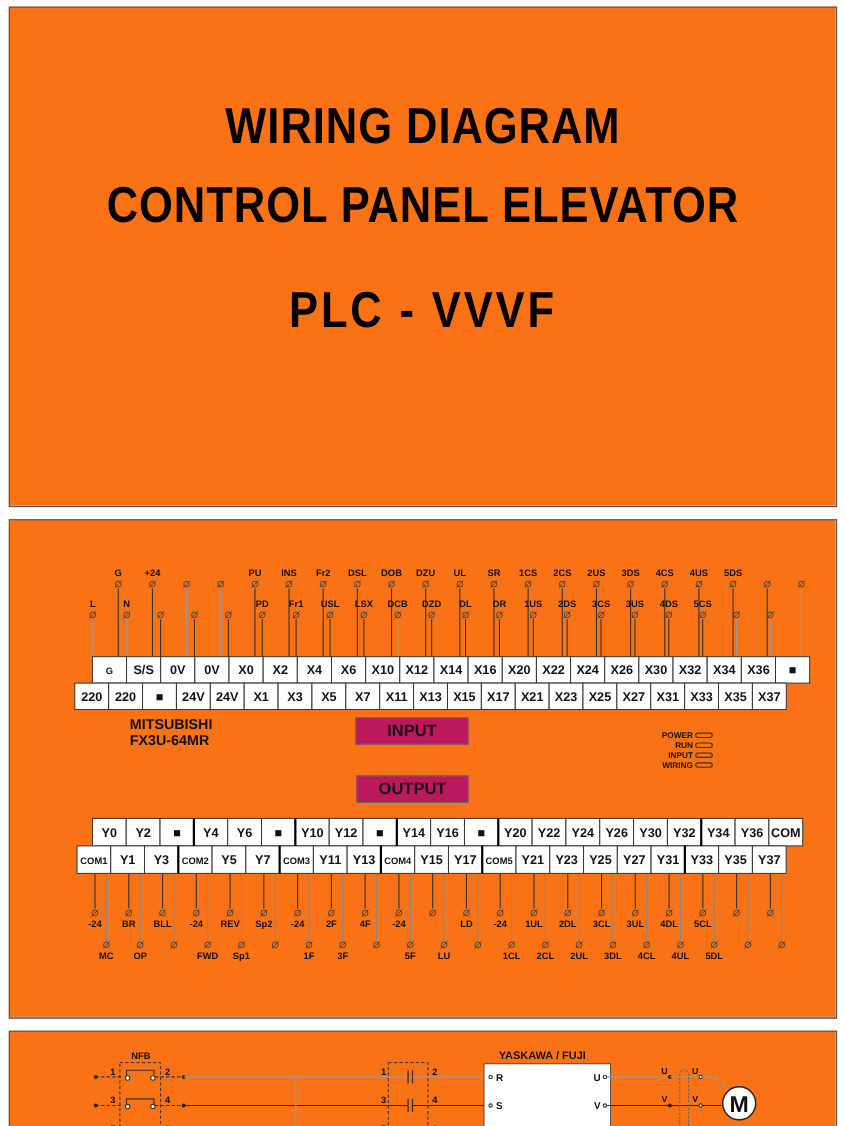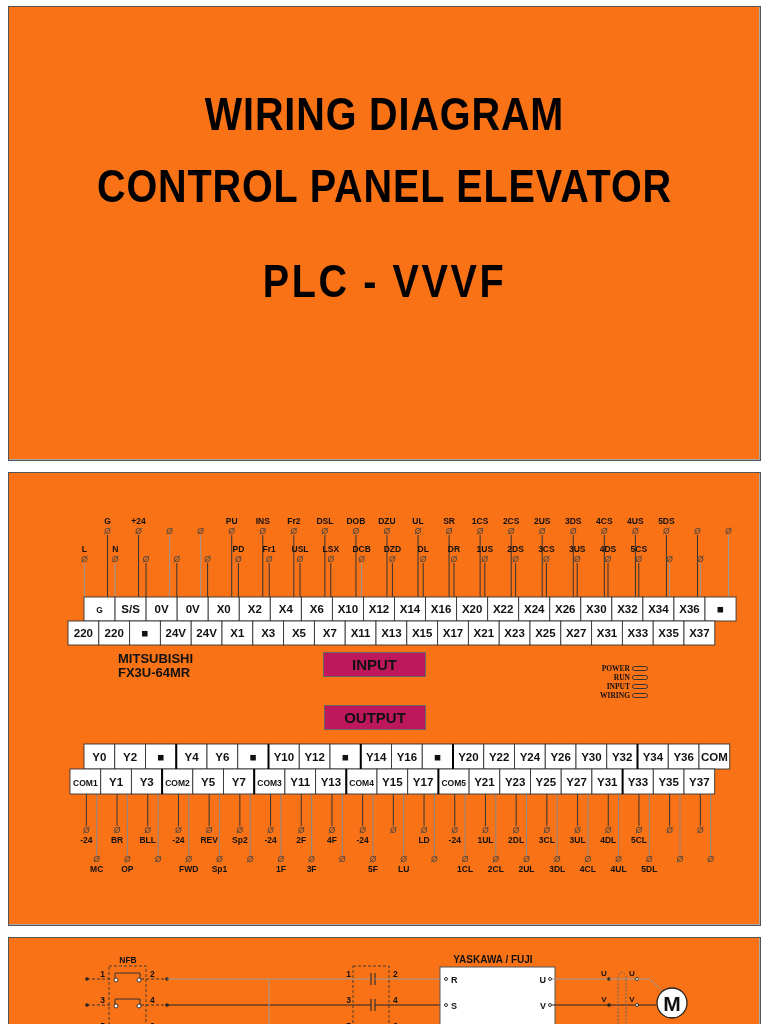--- a/index.html
+++ b/index.html
@@ -13,21 +13,21 @@
   #t2 { top:152px; font-size:46px; letter-spacing:1px; }
   #t3 { top:247px; font-size:46px; letter-spacing:3px; }
   svg { position:absolute; left:0; top:0; }
   .lbl { font-family:"Liberation Sans", sans-serif; font-weight:bold; font-size:8.5px; fill:#111; }
   .cell-txt { font-family:"Liberation Sans", sans-serif; font-weight:bold; font-size:11.5px; fill:#111; }
   .cell-txt.small { font-size:8.5px; }
   .brand { position:absolute; left:118px; top:652px; font-weight:bold; font-size:13px; line-height:14px; color:#111; }
   .boxlabel { position:absolute; height:23px; border:1px solid #666; background:#be185d; font-weight:bold; font-size:15px; text-align:center; line-height:23px; color:#111; }
   #input-box { left:323px; top:652px; width:101px; }
   #output-box { left:324px; top:705px; width:100px;text-align:center; }
-  .led-list { position:absolute; left:580px; top:664px;font-family:Liberation Serif, serif; }
+  .led-list { position:absolute; left:580px; top:664px; }
   .led-row { display:flex; justify-content:flex-end; align-items:center; height:9px; width:68px; }
   .led-row span { font-size:7.5px; font-weight:bold; color:#111; margin-right:2px; }
   .led-row i { display:inline-block; width:14px; height:3px; border:1px solid #333; border-radius:3px; }
 </style>
 </head>
 <body>
 
 <div class="panel" id="panel-title">
   <div class="title-line" id="t1">WIRING DIAGRAM</div>
   <div class="title-line" id="t2">CONTROL PANEL ELEVATOR</div>

